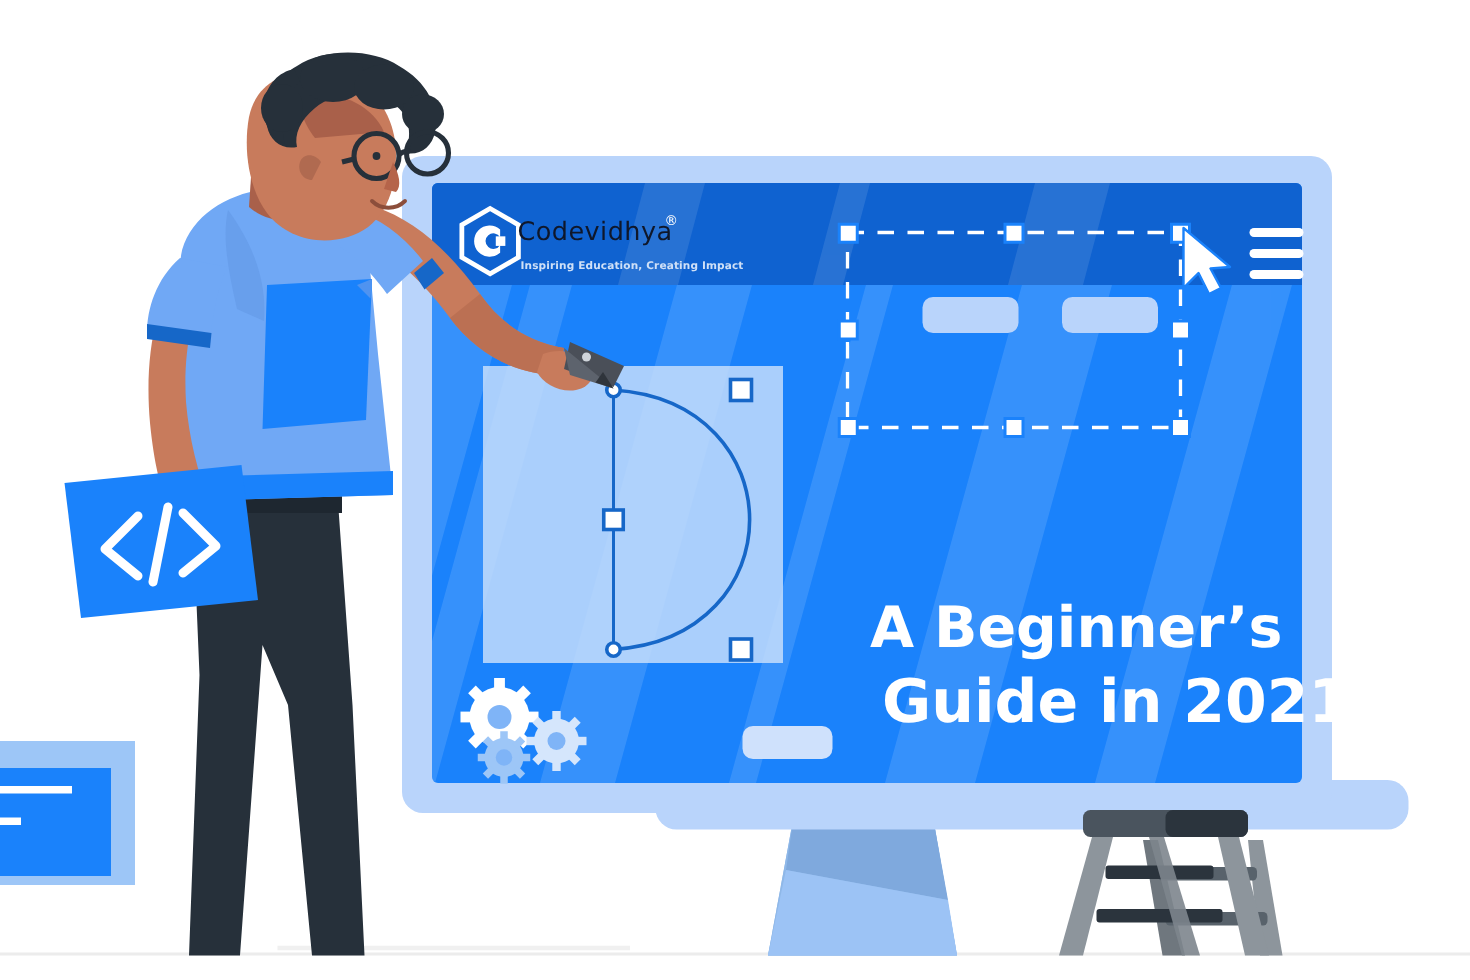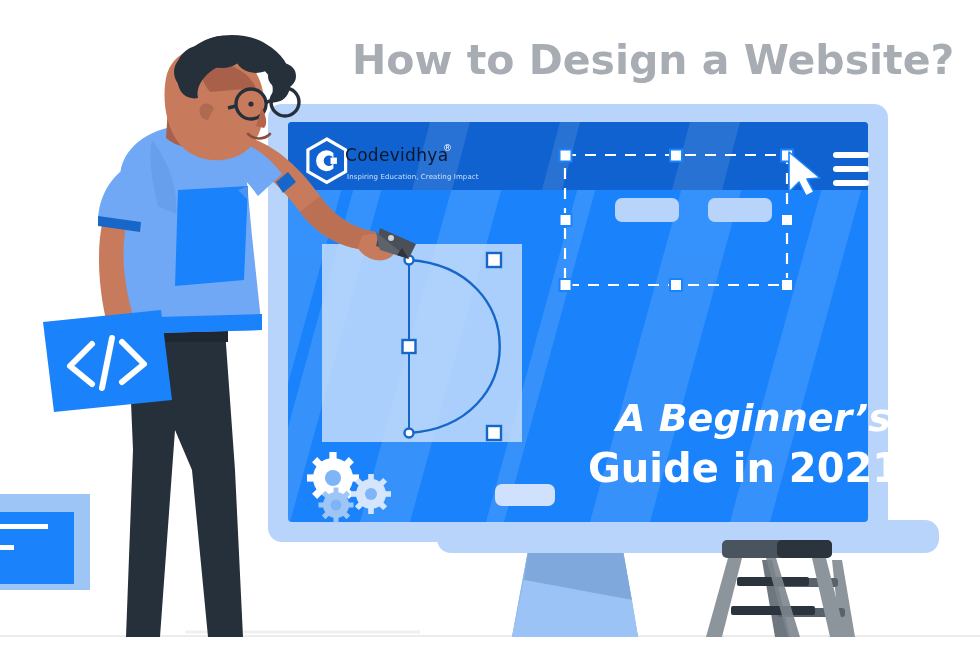--- a/index.html
+++ b/index.html
@@ -30,26 +30,25 @@
     letter-spacing: -0.5px;
   }
   #headline-title {
     left: 352px;
     top: 36px;
     font-size: 41px;
     color: #a8acb3;
     letter-spacing: 0px;
   }
   #hero-line-1 {
-    left: 616px;
+    left: 580px;
     top: 396px;
     font-size: 38px;
     color: #ffffff;
     letter-spacing: 0px;
-    font-style: italic;
   }
   #hero-line-2 {
     left: 588px;
     top: 445px;
     font-size: 40px;
     color: #ffffff;
     letter-spacing: 0px;
   }
   #brand-name {
     left: 345px;
@@ -64,21 +63,21 @@
     top: 143px;
     font-size: 9px;
     color: #ffffff;
     font-weight: normal;
   }
   #brand-tagline {
     left: 347px;
     top: 173px;
     font-size: 7px;
     color: #cfe0f7;
-    font-weight: normal;
+    font-weight: bold;
     letter-spacing: 0.1px;
   }
 </style>
 </head>
 <body>
 
 <div id="stage">
 
   <svg class="layer" viewBox="0 0 980 653">
     <defs>
@@ -348,21 +347,20 @@
     </g>
 
     <g>
       <path d="M380 228 L416 244 L409 258 L376 246 Z" fill="#4a4f58"></path>
       <path d="M376 232 L409 259 L380 250 Z" fill="#5d636d"></path>
       <path d="M402 248 L409 259 L397 255 Z" fill="#2f343b"></path>
       <circle cx="391" cy="238" r="3" fill="#cfd4da"></circle>
     </g>
   </svg>
 
-  <div class="htmltext" id="headline-title">How to Design a Website?</div>
 
   <div class="htmltext" id="brand-name">Codevidhya</div>
   <div class="htmltext" id="brand-reg">®</div>
   <div class="htmltext" id="brand-tagline">Inspiring Education, Creating Impact</div>
 
   <div class="htmltext" id="hero-line-1">A Beginner’s</div>
   <div class="htmltext" id="hero-line-2">Guide in 2021</div>
 
 </div>
 

